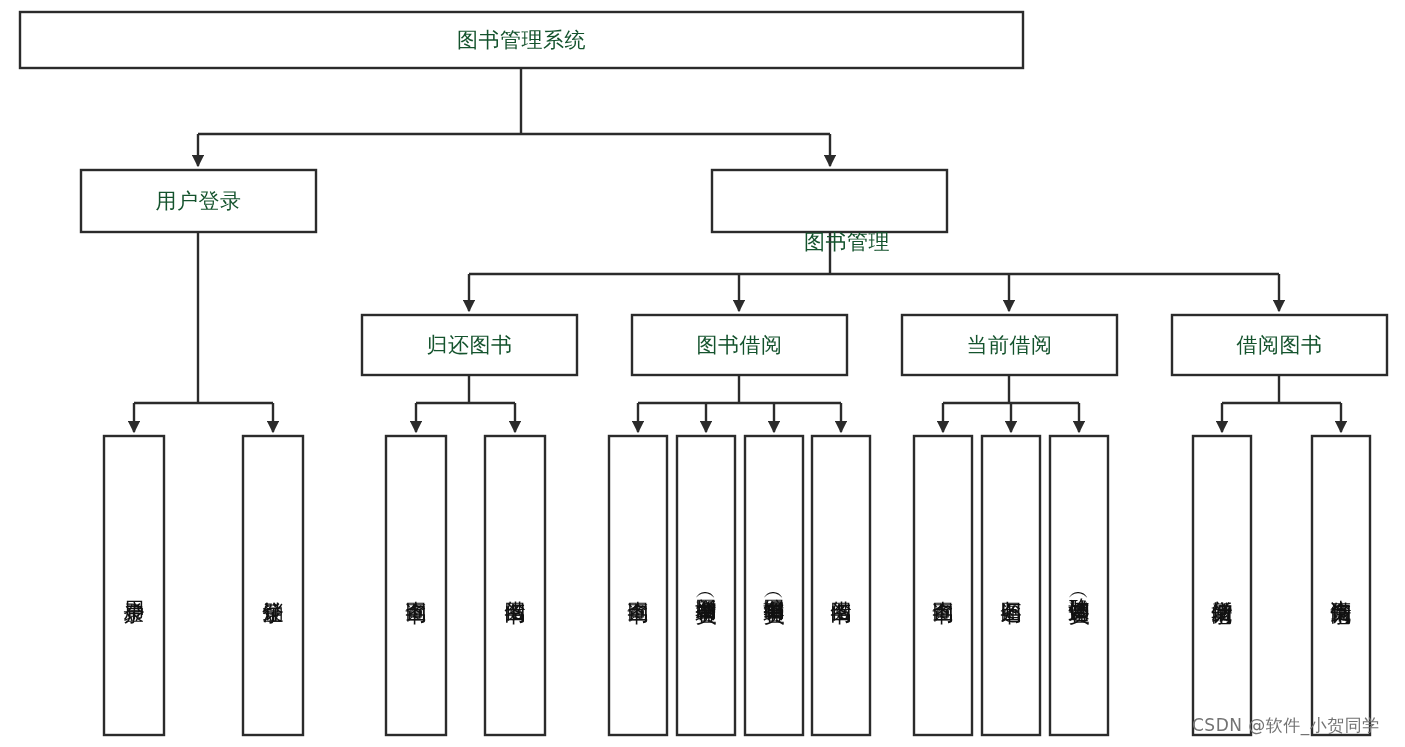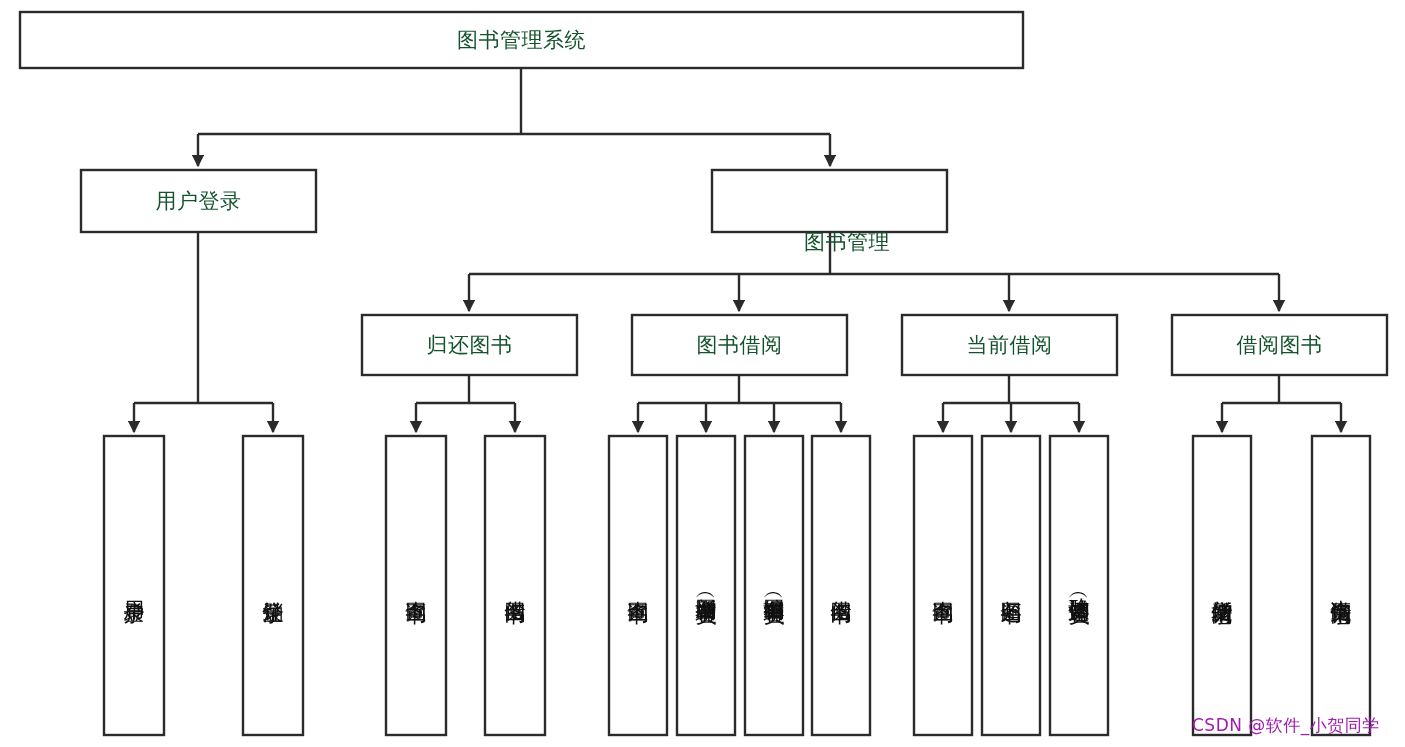--- a/index.html
+++ b/index.html
@@ -68,21 +68,21 @@
     font-family: "DejaVu Sans", "Liberation Sans", sans-serif;
     font-size: 21px;
     letter-spacing: 1px;
     writing-mode: vertical-rl;
     text-orientation: upright;
     white-space: nowrap;
     pointer-events: none;
   }
   .watermark {
     position: absolute;
-    color: #a21caf;
+    color: #737373;
     font-family: "DejaVu Sans", "Liberation Sans", sans-serif;
     font-size: 17px;
     letter-spacing: 0.5px;
     white-space: nowrap;
     pointer-events: none;
   }
 </style>
 </head>
 <body>
 

